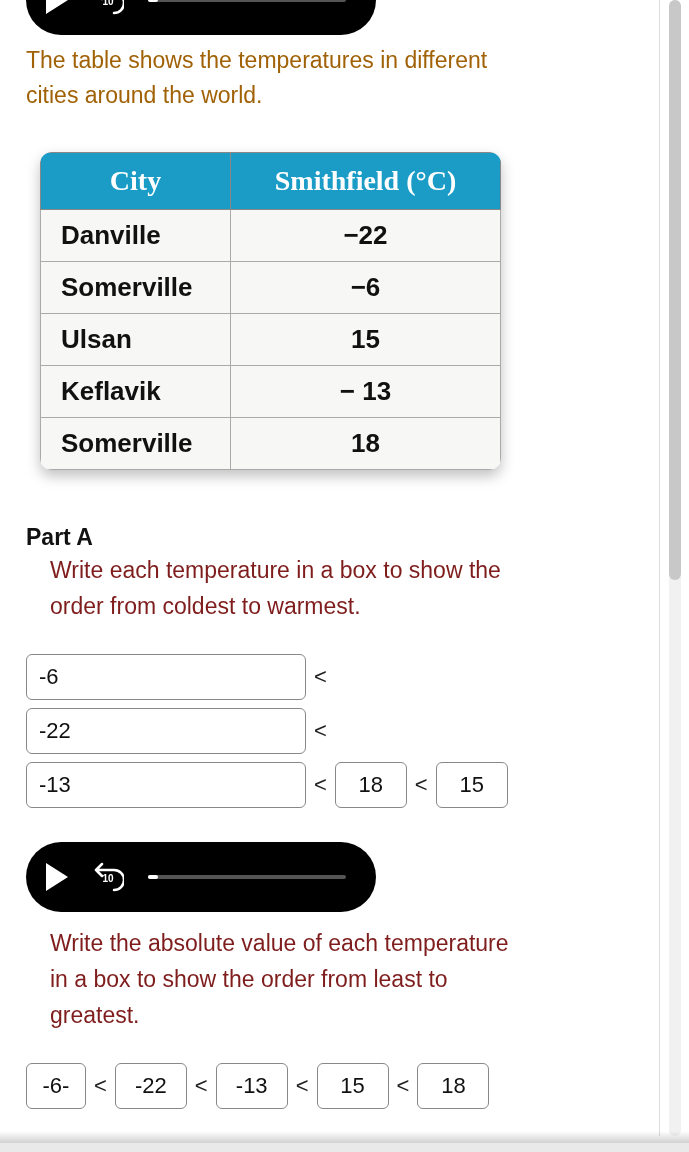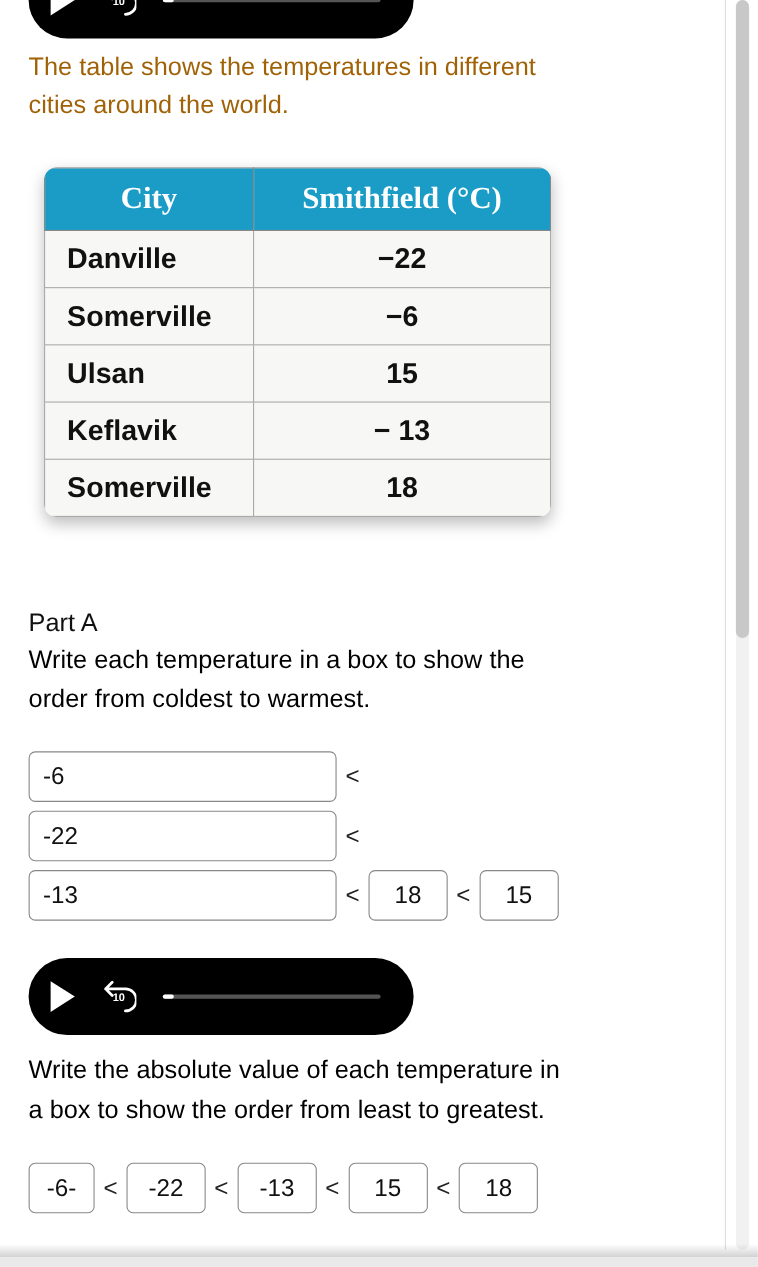--- a/index.html
+++ b/index.html
@@ -99,30 +99,30 @@
     font-size: 26px;
     font-weight: bold;
     padding: 10px 20px;
     border: 1px solid #aaa;
     color: #111;
   }
   table.temp td.city { text-align: left; min-width: 190px; }
   table.temp td.val { text-align: center; min-width: 270px; }
   .part-label {
     font-size: 23px;
-    font-weight: normal;
+    font-weight: bold;
     color: #111;
     margin-bottom: 2px;
-    margin-top: 28px;
   }
   .instruction {
     font-size: 23px;
-    color: #000000;
+    color: #7f1d1d;
     line-height: 1.55;
     margin-bottom: 30px;
+    margin-left: 24px;
   }
   .answer-area {
     display: flex;
     flex-wrap: wrap;
     align-items: center;
     gap: 8px 6px;
     margin-bottom: 34px;
   }
   .answer-area .box {
     border: 1.5px solid #888;

